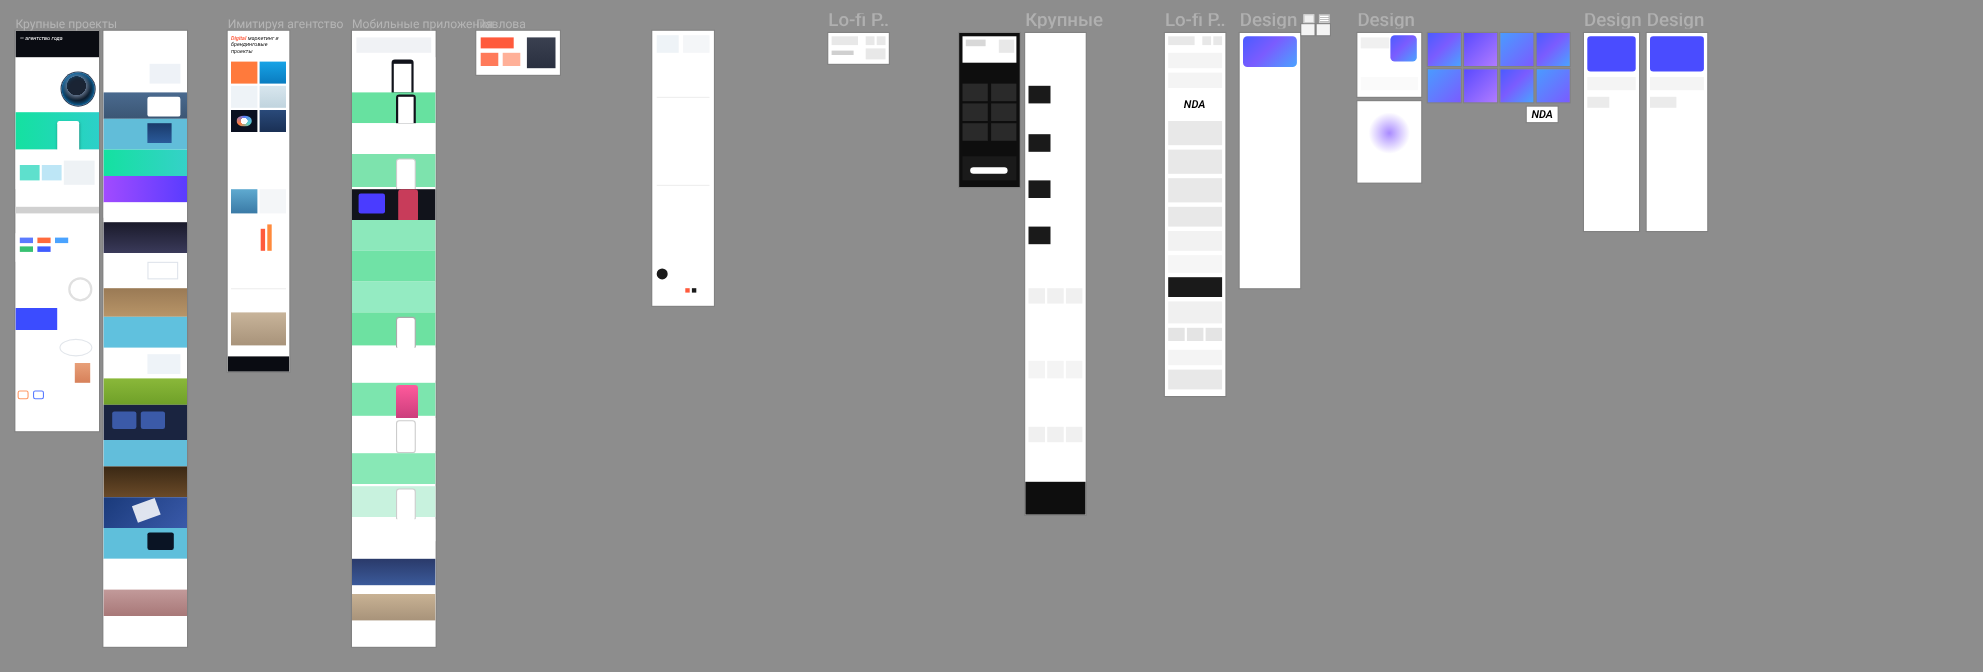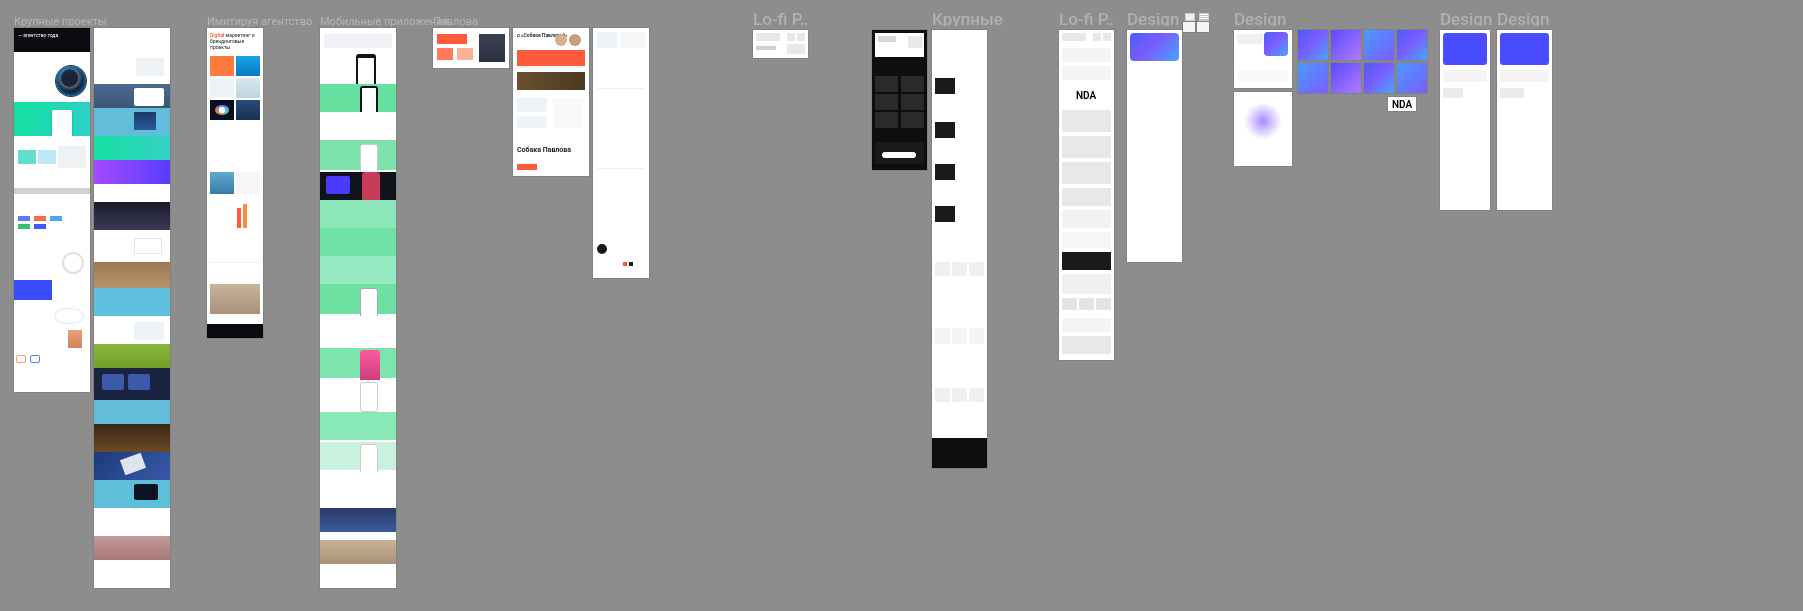--- a/index.html
+++ b/index.html
@@ -19,20 +19,21 @@
     white-space: nowrap;
     overflow: hidden;
     line-height: 14px;
   }
   .frame-label.bold { color: #b0b0b0; font-size: 17px; font-weight: 500; }
   .frame {
     position: absolute;
     background: #fff;
     box-shadow: 0 0 0 1px rgba(0,0,0,.08);
     overflow: hidden;
+    font-style: italic;
   }
   .block { position: absolute; }
   .flag { display: inline-block; width: 10px; height: 8px; background: #f0f0f0; border: 1px solid #ccc; vertical-align: middle; margin-left: 2px; }
   .grad {
     background: linear-gradient(135deg, #4a5cff 0%, #7a5cff 45%, #4aa3ff 100%);
   }
   .grad2 { background: linear-gradient(135deg, #5a4aff 0%, #b07bff 100%); }
   .grad3 { background: linear-gradient(135deg, #4a9bff 0%, #7a5cff 100%); }
   .nda-box {
     background:#fff; display:flex; align-items:center; justify-content:center;
@@ -169,33 +170,20 @@
     <div class="block" style="left:0;top:480px;width:76px;height:24px;background:linear-gradient(#2a3a6a,#3b5a9a);"></div>
     <div class="block" style="left:0;top:512px;width:76px;height:24px;background:linear-gradient(#c8b294,#a8937a);"></div>
   </div>
 
   <div class="frame" style="left:433px; top:28px; width:76px; height:40px;">
     <div class="block" style="left:4px;top:6px;width:30px;height:10px;background:#ff5a3c;"></div>
     <div class="block" style="left:4px;top:20px;width:16px;height:12px;background:#ff7a5a;"></div>
     <div class="block" style="left:24px;top:20px;width:16px;height:12px;background:#ffb098;"></div>
     <div class="block" style="left:46px;top:6px;width:26px;height:28px;background:linear-gradient(#3a4050,#2a3040);"></div>
   </div>
-  <div class="frame" style="left:513px; top:28px; width:76px; height:148px;">
-    <div class="block tiny" style="left:4px;top:4px;font-weight:600;">о «Собаке Павловой»</div>
-    <div class="block" style="left:42px;top:6px;width:12px;height:12px;border-radius:50%;background:#d8b090;"></div>
-    <div class="block" style="left:56px;top:6px;width:12px;height:12px;border-radius:50%;background:#c8a080;"></div>
-    <div class="block" style="left:4px;top:22px;width:68px;height:16px;background:#ff5a3c;"></div>
-    <div class="block" style="left:4px;top:44px;width:68px;height:18px;background:linear-gradient(90deg,#6a5030,#4a3a20);"></div>
-    <div class="block" style="left:4px;top:70px;width:30px;height:14px;background:#eef3f7;"></div>
-    <div class="block" style="left:4px;top:88px;width:30px;height:12px;background:#eef3f7;"></div>
-    <div class="block" style="left:40px;top:70px;width:30px;height:30px;background:#f8f9fa;"></div>
-    <div class="block tiny" style="left:4px;top:118px;font-weight:700;font-size:7px;">Собака
-Павлова</div>
-    <div class="block" style="left:4px;top:136px;width:20px;height:6px;background:#ff5a3c;"></div>
-  </div>
   <div class="frame" style="left:593px; top:28px; width:56px; height:250px;">
     <div class="block" style="left:4px;top:4px;width:20px;height:16px;background:#eef3f7;"></div>
     <div class="block" style="left:28px;top:4px;width:24px;height:16px;background:#f4f6f8;"></div>
     <div class="block" style="left:4px;top:26px;width:48px;height:30px;background:#fff;"></div>
     <div class="block" style="left:4px;top:60px;width:48px;height:30px;background:#fff;border-top:1px solid #eee;"></div>
     <div class="block" style="left:4px;top:100px;width:48px;height:28px;background:#fff;"></div>
     <div class="block" style="left:4px;top:140px;width:48px;height:28px;background:#fff;border-top:1px solid #eee;"></div>
     <div class="block" style="left:4px;top:180px;width:48px;height:28px;background:#fff;"></div>
     <div class="block" style="left:4px;top:216px;width:10px;height:10px;border-radius:50%;background:#1a1a1a;"></div>
     <div class="block" style="left:30px;top:234px;width:4px;height:4px;background:#ff5a3c;"></div>

